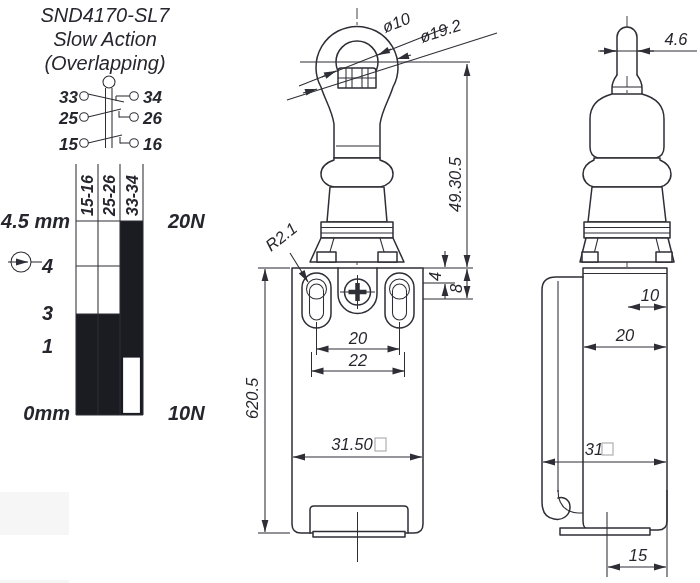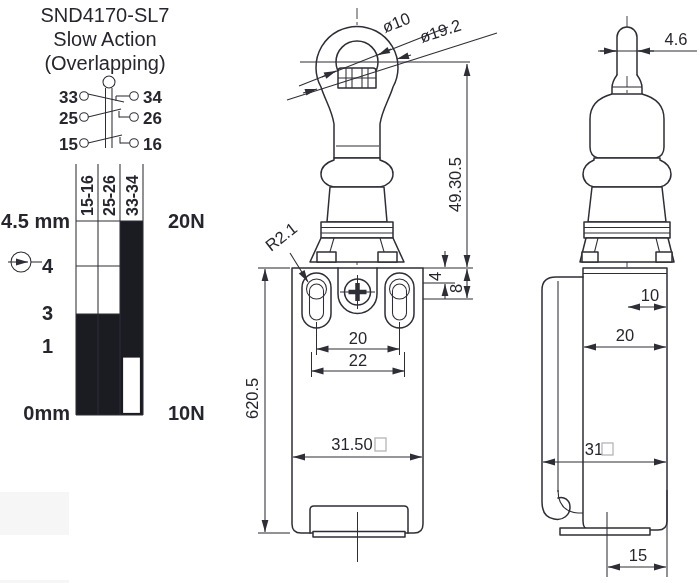--- a/index.html
+++ b/index.html
@@ -1,16 +1,16 @@
 <!DOCTYPE html>
 <html><head>
 <meta charset="utf-8">
 <style>
   html,body{margin:0;padding:0;background:#ffffff;}
-  #stage{position:relative;width:700px;height:583px;background:#ffffff;overflow:hidden;}
+  #stage{position:relative;width:700px;height:583px;background:#ffffff;overflow:hidden;font-style:italic;}
   svg{position:absolute;left:0;top:0;}
   svg text{font-family:"Liberation Sans","DejaVu Sans",sans-serif;fill:#26262e;}
   .tt{font-size:20px;font-weight:400;}
   .term{font-size:17px;font-weight:700;}
   .trv{font-size:20px;font-weight:600;}
   .col{font-size:16px;font-weight:600;}
   .dim{font-size:16.5px;font-weight:400;}
   .outl{stroke:#2e2e36;stroke-width:1.5;fill:none;stroke-linejoin:round;stroke-linecap:round;}
   .outw{stroke:#2e2e36;stroke-width:1.5;fill:#ffffff;stroke-linejoin:round;}
   .thin{stroke:#2e2e36;stroke-width:1.05;fill:none;}

